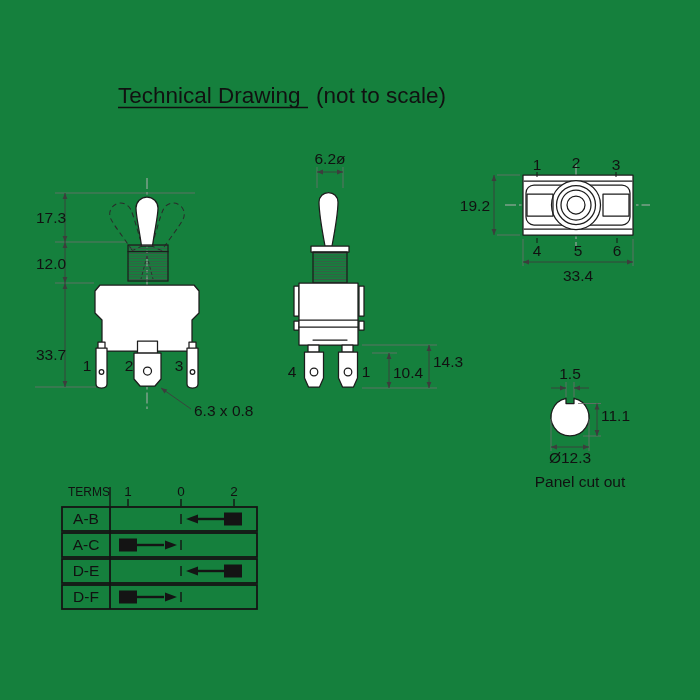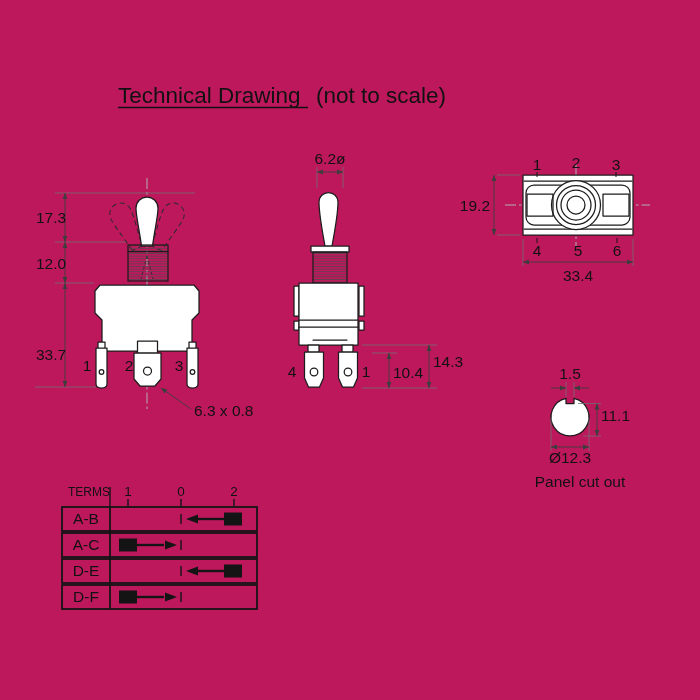--- a/index.html
+++ b/index.html
@@ -1,16 +1,16 @@
 <!DOCTYPE html>
 <html><head>
 <meta charset="utf-8">
 <style>
   html,body{margin:0;padding:0;background:#ffffff;}
-  #stage{position:relative;width:700px;height:700px;background:#be185d;overflow:hidden;
+  #stage{position:relative;width:700px;height:700px;background:#15803d;overflow:hidden;
          font-family:"Liberation Sans",sans-serif;}
   svg{display:block;}
   text{font-family:"Liberation Sans",sans-serif;fill:#111;}
   .title-txt{font-size:22.5px;}
   .lbl{font-size:15.5px;}
   .lbl-s{font-size:12px;}
   .lbl-h{font-size:13.5px;}
   .mid{text-anchor:middle;}
   .enda{text-anchor:end;}
   .ol{stroke:#1c1c1c;stroke-width:1.25;fill:none;stroke-linejoin:round;stroke-linecap:round;}

